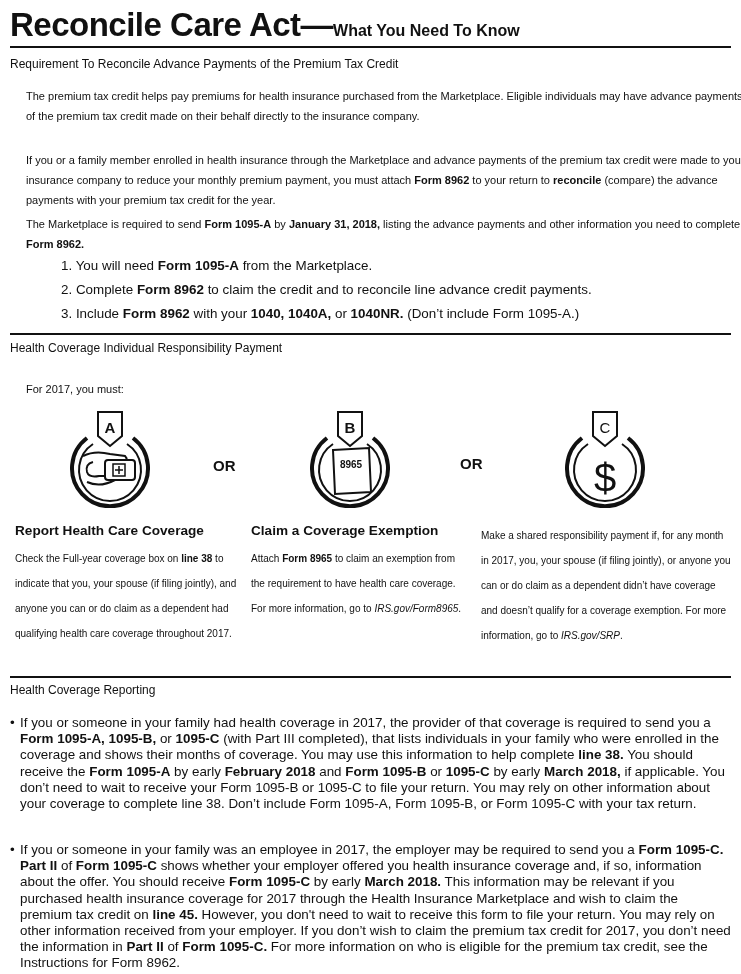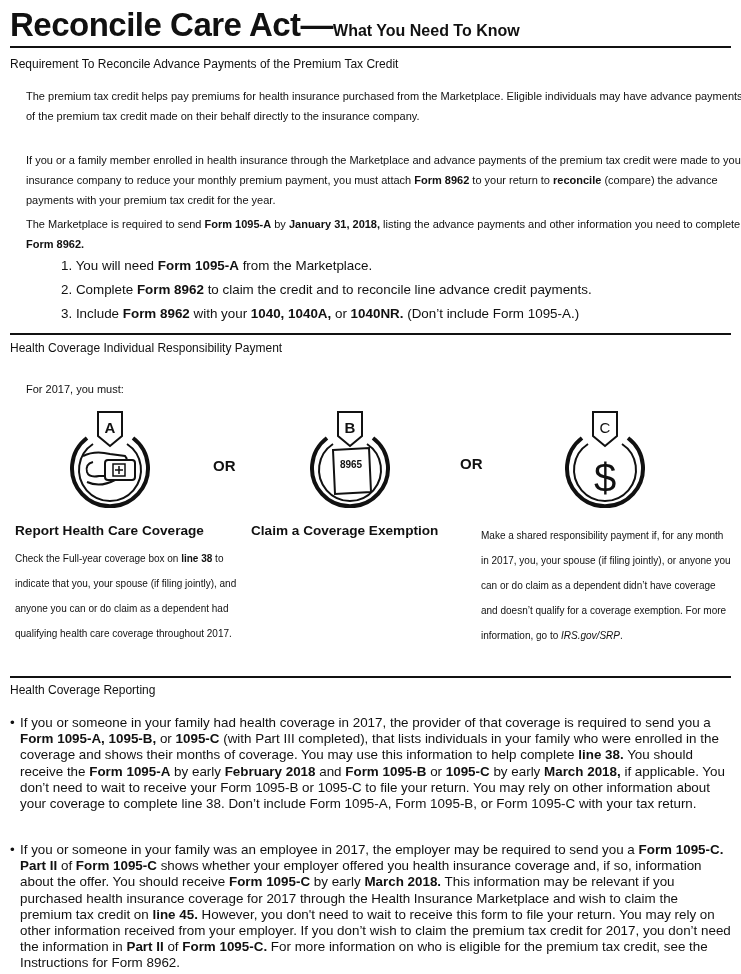--- a/index.html
+++ b/index.html
@@ -85,20 +85,21 @@
     <text x="45" y="84" text-anchor="middle" font-family="Liberation Sans, sans-serif" font-size="40" fill="#111">$</text>
   </svg>
 
   <div class="col" style="left:5px; top:523px;">
     <div class="col-head">Report Health Care Coverage</div>
     <div class="col-body"><span>Check the Full-year coverage box on </span><b>line 38</b><span> to indicate that you, your spouse (if filing jointly), and anyone you can or do claim as a dependent had qualifying health care coverage throughout 2017.</span></div>
   </div>
 
   <div class="col" style="left:241px; top:523px; width:215px;">
     <div class="col-head">Claim a Coverage Exemption</div>
+    <div class="col-body"><span>Attach </span><b>Form 8965</b><span> to claim an exemption from the requirement to have health care coverage. For more information, go to </span><i>IRS.gov/Form8965</i><span>.</span></div>
   </div>
 
   <div class="col" style="left:471px; top:523px; width:250px;">
     <div class="col-body"><span>Make a shared responsibility payment if, for any month in 2017, you, your spouse (if filing jointly), or anyone you can or do claim as a dependent didn’t have coverage and doesn’t qualify for a coverage exemption. For more information, go to </span><i>IRS.gov/SRP</i><span>.</span></div>
   </div>
 
   <div class="rule" style="top:676px;"></div>
 
   <div class="h2 center" style="top:683px;">Health Coverage Reporting</div>
 

